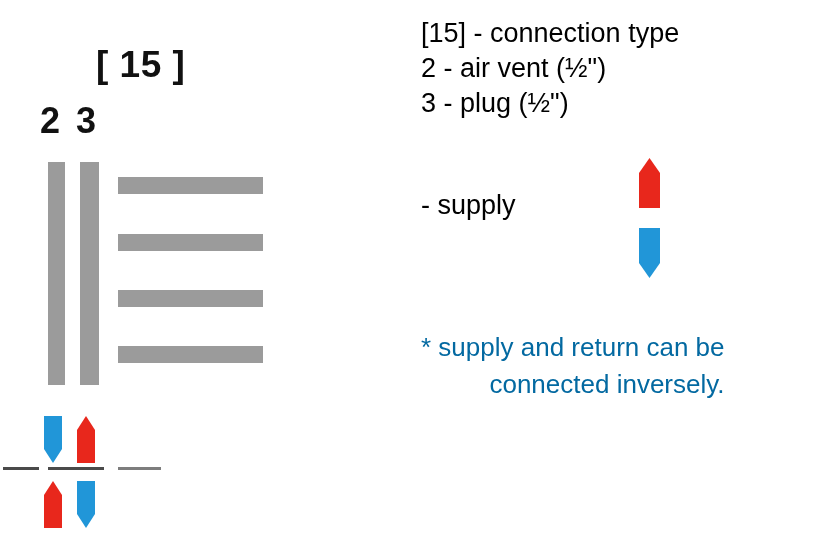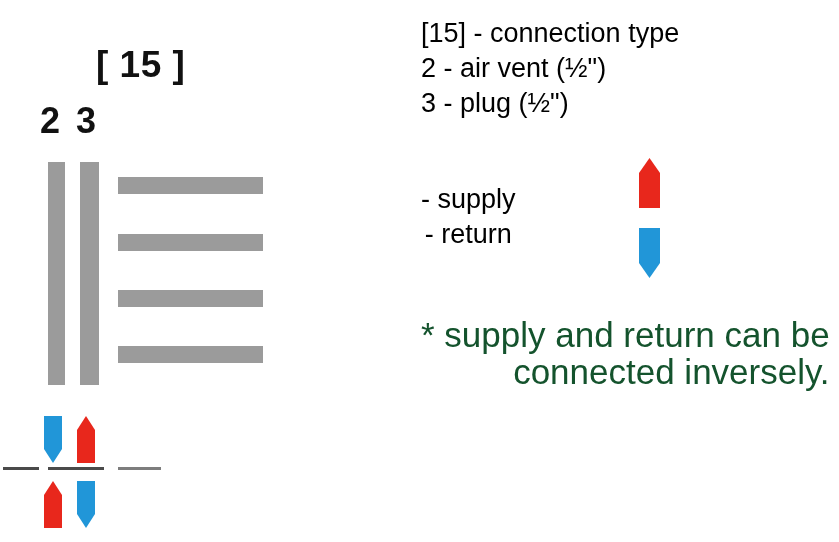--- a/index.html
+++ b/index.html
@@ -80,29 +80,29 @@
   
   .legend-block {
     position: absolute;
     left: 421px;
     color: #000000;
     font-size: 27px;
     line-height: 35px;
     white-space: nowrap;
   }
   #legend-lines { top: 16px; }
-  #legend-flow  { top: 182px; text-align: center; }
+  #legend-flow  { top: 188px; }
   .legend-line { display: block; }
 
   .note {
     position: absolute;
     left: 421px;
-    top: 316px;
-    color: #14532d;
-    font-size: 35px;
+    top: 329px;
+    color: #0369a1;
+    font-size: 26px;
     line-height: 37px;
     white-space: nowrap;
   }
   .note-indent { display: block; padding-left: 28px; text-align: right; }
 
   .swatch {
     position: absolute;
     width: 21px;
     height: 50px;
   }
@@ -154,21 +154,20 @@
   </div>
 
   <div class="legend-block" id="legend-lines">
     <span class="legend-line">[15] - connection type</span>
     <span class="legend-line">2 - air vent (½")</span>
     <span class="legend-line">3 - plug (½")</span>
   </div>
 
   <div class="legend-block" id="legend-flow">
     <span class="legend-line">- supply</span>
-    <span class="legend-line">- return</span>
   </div>
 
   <div class="swatch" id="swatch-supply">
     <svg viewBox="0 0 21 50" preserveAspectRatio="none">
       <polygon points="10.5,0 21,15 21,50 0,50 0,15" fill="#e8271c"></polygon>
     </svg>
   </div>
 
   <div class="swatch" id="swatch-return">
     <svg viewBox="0 0 21 50" preserveAspectRatio="none">

